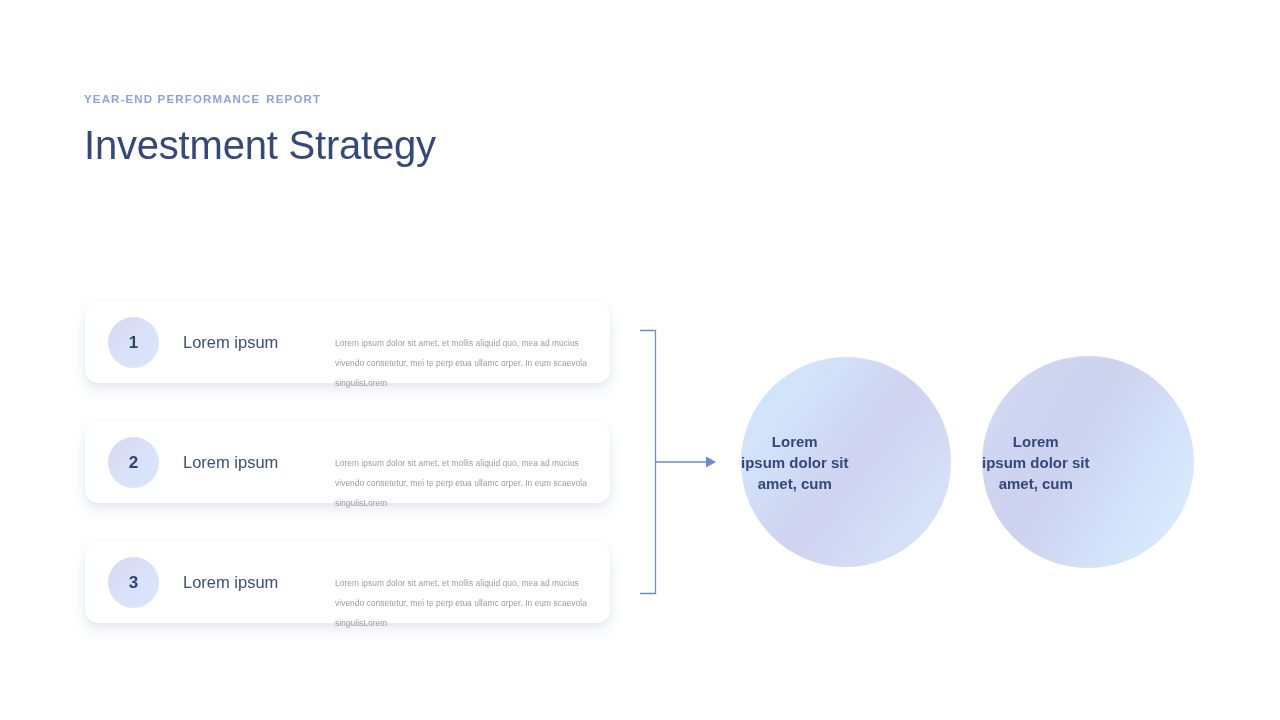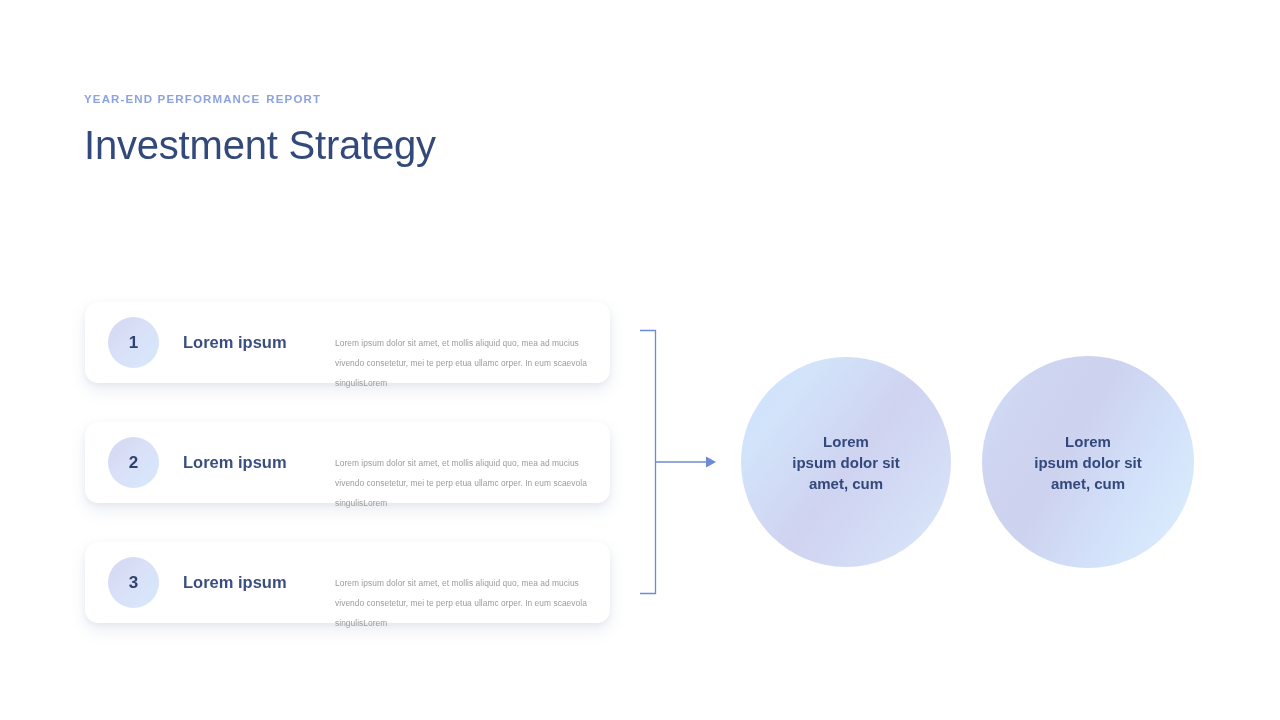--- a/index.html
+++ b/index.html
@@ -87,21 +87,21 @@
     color: #2e4272;
     font-size: 17px;
     font-weight: bold;
   }
 
   .card-title {
     flex: 0 0 auto;
     width: 150px;
     margin-left: 24px;
     font-size: 16.5px;
-    font-weight: bold;
+    font-weight: normal;
     color: #3a4f80;
     white-space: nowrap;
   }
 
   .card-body {
     flex: 1 1 auto;
     margin-left: 2px;
     padding-right: 16px;
     font-size: 8.4px;
     line-height: 20px;
@@ -118,21 +118,21 @@
     width: 90px;
     height: 280px;
   }
 
   
   .circle {
     position: absolute;
     border-radius: 50%;
     display: flex;
     align-items: center;
-    justify-content: center;
+    justify-content: flex-start;
     text-align: center;
   }
 
   .circle-text {
     font-size: 15px;
     font-weight: bold;
     line-height: 21px;
     color: #33497c;
     white-space: pre-line;
   }

